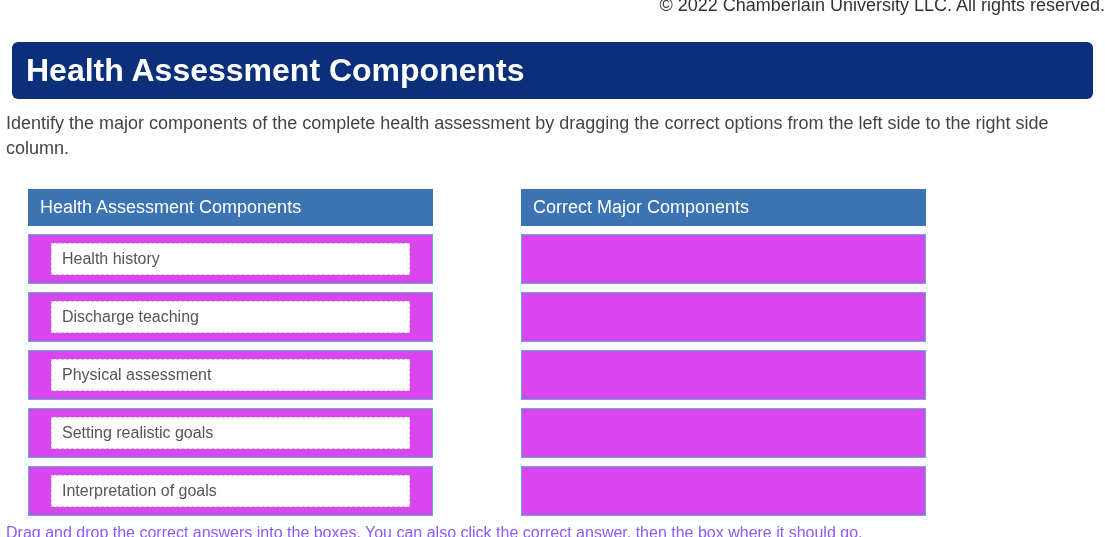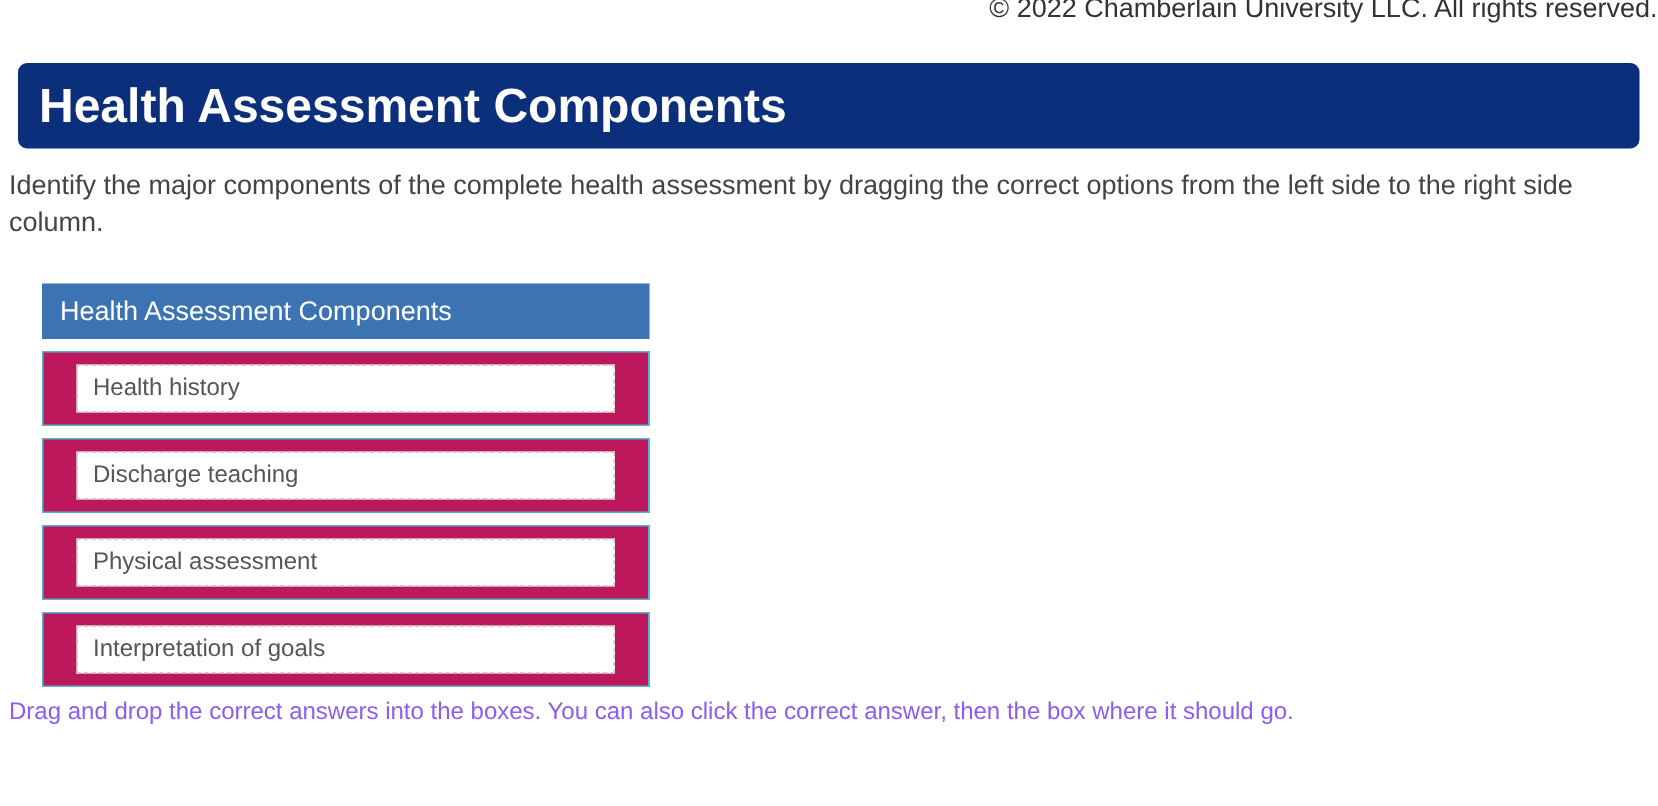--- a/index.html
+++ b/index.html
@@ -53,21 +53,21 @@
     }
     .column-header {
       background: #3b73b3;
       color: #fff;
       font-size: 18px;
       font-weight: 400;
       padding: 8px 12px;
     }
     .slot {
       border: 1px solid #57b3d2;
-      background: #be185d;
+      background: #d946ef;
       height: 50px;
       margin-top: 8px;
       padding: 18px 22px;
       display: flex;
       align-items: center;
     }
     .drag-item {
       background: #fff;
       border: 1px dashed #ccc;
       color: #555;
@@ -102,22 +102,34 @@
       <div class="slot">
         <div class="drag-item">Health history</div>
       </div>
       <div class="slot">
         <div class="drag-item">Discharge teaching</div>
       </div>
       <div class="slot">
         <div class="drag-item">Physical assessment</div>
       </div>
       <div class="slot">
+        <div class="drag-item">Setting realistic goals</div>
+      </div>
+      <div class="slot">
         <div class="drag-item">Interpretation of goals</div>
       </div>
     </div>
 
+    <div class="column">
+      <div class="column-header">Correct Major Components</div>
+
+      <div class="slot"></div>
+      <div class="slot"></div>
+      <div class="slot"></div>
+      <div class="slot"></div>
+      <div class="slot"></div>
+    </div>
 
   </div>
 
   <div class="footer-instr">Drag and drop the correct answers into the boxes. You can also click the correct answer, then the box where it should go.</div>
 
 </div>
 
 </body></html>

